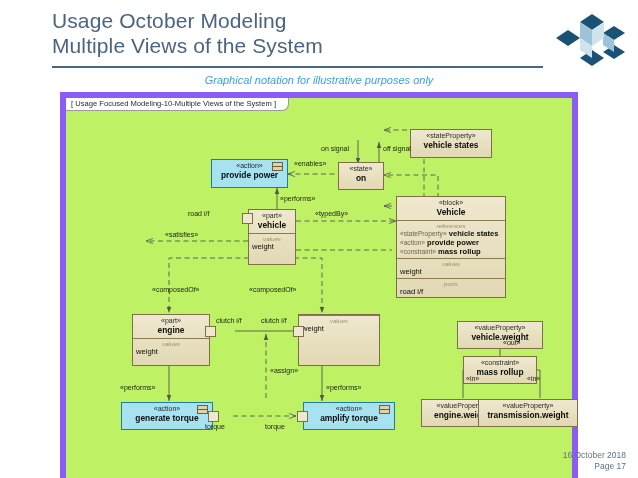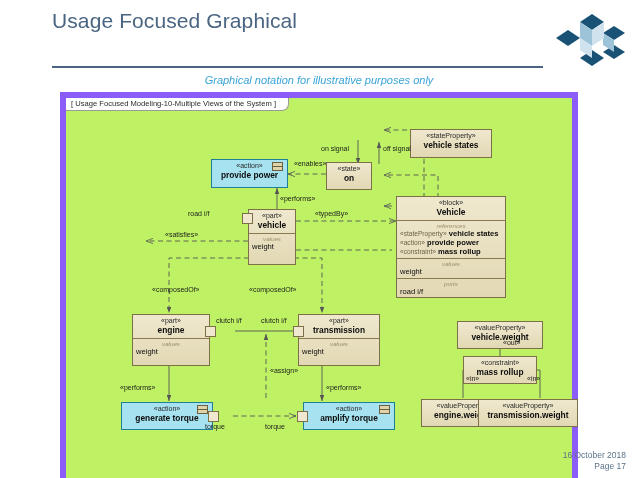--- a/index.html
+++ b/index.html
@@ -206,21 +206,22 @@
     font-size: 8.5px;
     line-height: 11px;
     color: #5c7388;
     margin-left: 18px;
   }
 </style>
 </head>
 <body>
 
 <div id="slide-title">
-  <span class="line">Usage Focused Graphical</span>
+  <span class="line">Usage October Modeling</span>
+  <span class="line">Multiple Views of the System</span>
 </div>
 <div id="title-rule"></div>
 
 <svg id="logo" viewBox="0 0 70 56">
   <g>
     <polygon points="36,2 48,10 36,18 24,10" fill="#1a5276"></polygon>
     <polygon points="58,14 69,21 58,28 47,21" fill="#1a5276"></polygon>
     <polygon points="12,18 24,26 12,34 0,26" fill="#1a5276"></polygon>
     <polygon points="36,38 48,46 36,54 24,46" fill="#1a5276"></polygon>
     <polygon points="58,33 69,40 58,47 47,40" fill="#1a5276"></polygon>
@@ -288,21 +289,21 @@
 
         <path d="M434,238 L434,258"></path>
 
         <path d="M397,300 L397,272 L411,272"></path>
 
         <path d="M474,300 L474,272 L458,272"></path>
       </g>
     </svg>
 
 
-    <div class="node tan" style="left:260px; top:64px; width:46px; height:28px;">
+    <div class="node tan" style="left:272px; top:64px; width:46px; height:28px;">
       <div class="hdr">
         <div class="stereo">«state»</div>
         <div class="nm">on</div>
       </div>
     </div>
 
     <div class="node tan" style="left:344px; top:31px; width:82px; height:29px;">
       <div class="hdr">
         <div class="stereo">«stateProperty»</div>
         <div class="nm">vehicle states</div>
@@ -366,24 +367,20 @@
         <div class="nm">engine</div>
       </div>
       <div class="compartment">
         <div class="comp-title">values</div>
         <div class="comp-item">weight</div>
       </div>
     </div>
     <div class="port" style="left:139px; top:228px;"></div>
 
     <div class="node tan" style="left:232px; top:216px; width:82px; height:52px;">
-      <div class="hdr">
-        <div class="stereo">«part»</div>
-        <div class="nm">transmission</div>
-      </div>
       <div class="compartment">
         <div class="comp-title">values</div>
         <div class="comp-item">weight</div>
       </div>
     </div>
     <div class="port" style="left:227px; top:228px;"></div>
 
     <div class="node blue" style="left:55px; top:304px; width:92px; height:28px;">
       <div class="hdr">
         <div class="stereo">«action»</div>

